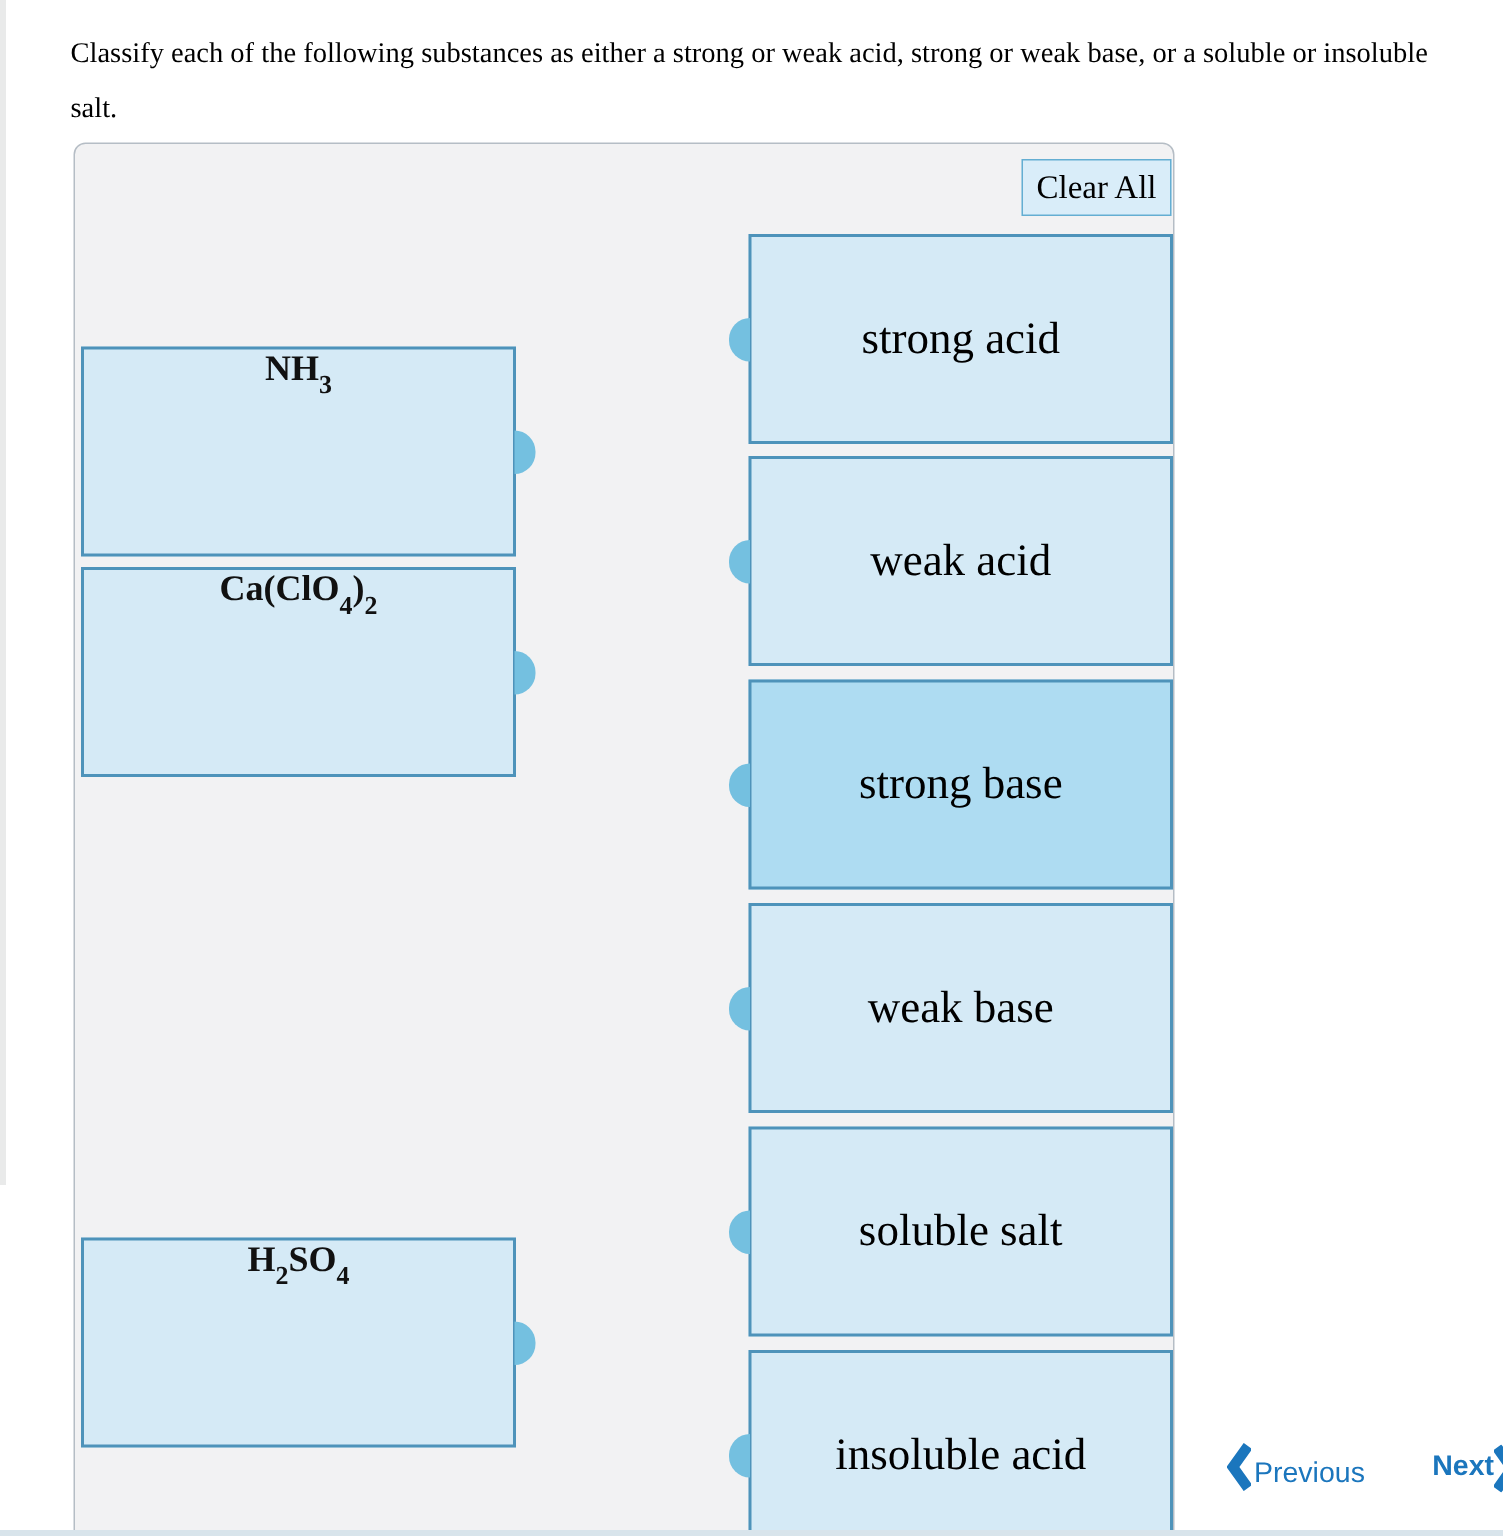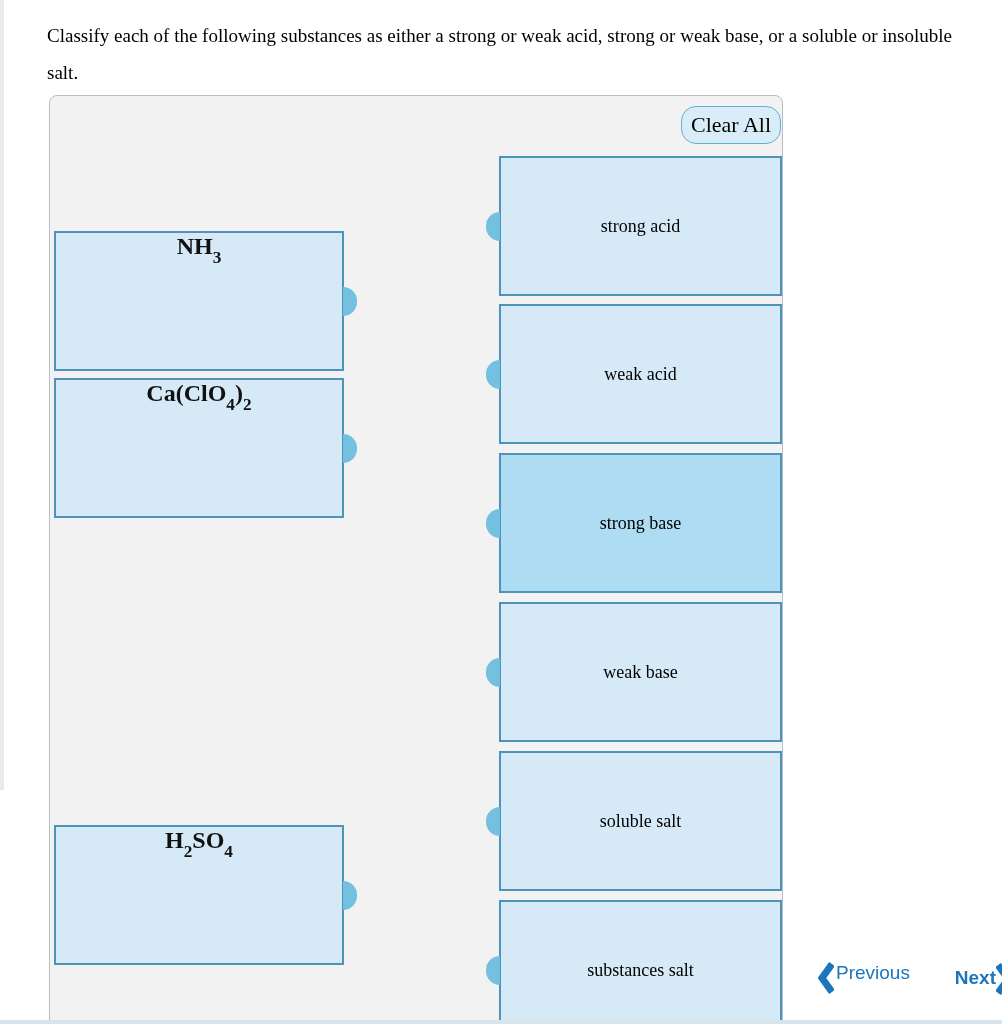--- a/index.html
+++ b/index.html
@@ -36,21 +36,21 @@
   .panel{
     position:absolute;left:49px;top:95px;width:734px;height:958px;
     background:var(--panel-bg);
     border:1px solid var(--panel-border);
     border-radius:8px;
   }
   .clear-all{
     position:absolute;left:631px;top:10px;width:100px;height:38px;
     background:var(--button-fill);
     border:1px solid var(--button-border);
-    border-radius:15px;
+    border-radius:0;
     font-family:"Liberation Serif","DejaVu Serif",serif;
     font-size:22px;color:#000;
     cursor:pointer;
   }
   .card{
     position:absolute;left:4px;width:290px;height:140px;
     background:var(--card-fill);
     border:2px solid var(--box-border);
     display:flex;align-items:flex-start;justify-content:center;
   }
@@ -64,37 +64,37 @@
     position:absolute;left:449px;width:283px;height:140px;
     background:var(--card-fill);
     border:2px solid var(--box-border);
     display:flex;align-items:center;justify-content:center;
   }
   .bin.highlighted{
     background:var(--bin-highlight-fill);
     text-align:center;
   }
   .bin-label{
-    font-size:18px;color:#000;
+    font-size:30px;color:#000;
   }
   .nub{
     position:absolute;top:50%;width:14px;height:29px;
     margin-top:-14.5px;
     background:var(--nub);
   }
   .nub-right{right:-15px;border-radius:0 15px 15px 0;}
   .nub-left{left:-15px;border-radius:15px 0 0 15px;}
   .nav{
     position:absolute;left:818px;top:960px;width:178px;height:36px;
     display:flex;align-items:center;justify-content:space-between;
     font-family:"Liberation Sans","DejaVu Sans",sans-serif;
     font-size:19px;color:var(--nav-link);
   }
   .nav-prev{
-    display:flex;align-items:flex-start;gap:2px;cursor:pointer;
+    display:flex;align-items:flex-end;gap:2px;cursor:pointer;
   }
   .nav-next{cursor:pointer;font-weight:bold;}
   .chev{display:block;}
   .chev polyline{fill:none;stroke:var(--nav-link);stroke-width:7;}
   .next-chev{
     position:absolute;left:996px;top:963px;
   }
 </style>
 </head>
 <body>
@@ -134,21 +134,21 @@
   </div>
   <div class="bin" style="top:506px">
     <span class="bin-label">weak base</span>
     <span class="nub nub-left"></span>
   </div>
   <div class="bin" style="top:655px">
     <span class="bin-label">soluble salt</span>
     <span class="nub nub-left"></span>
   </div>
   <div class="bin" style="top:804px">
-    <span class="bin-label">substances salt</span>
+    <span class="bin-label">insoluble acid</span>
     <span class="nub nub-left"></span>
   </div>
 
 </div>
 
 <div class="nav">
   <span class="nav-prev">
     <svg class="chev" width="16" height="32" viewBox="0 0 16 32">
       <polyline points="14,2 4,16 14,30"></polyline>
     </svg>

